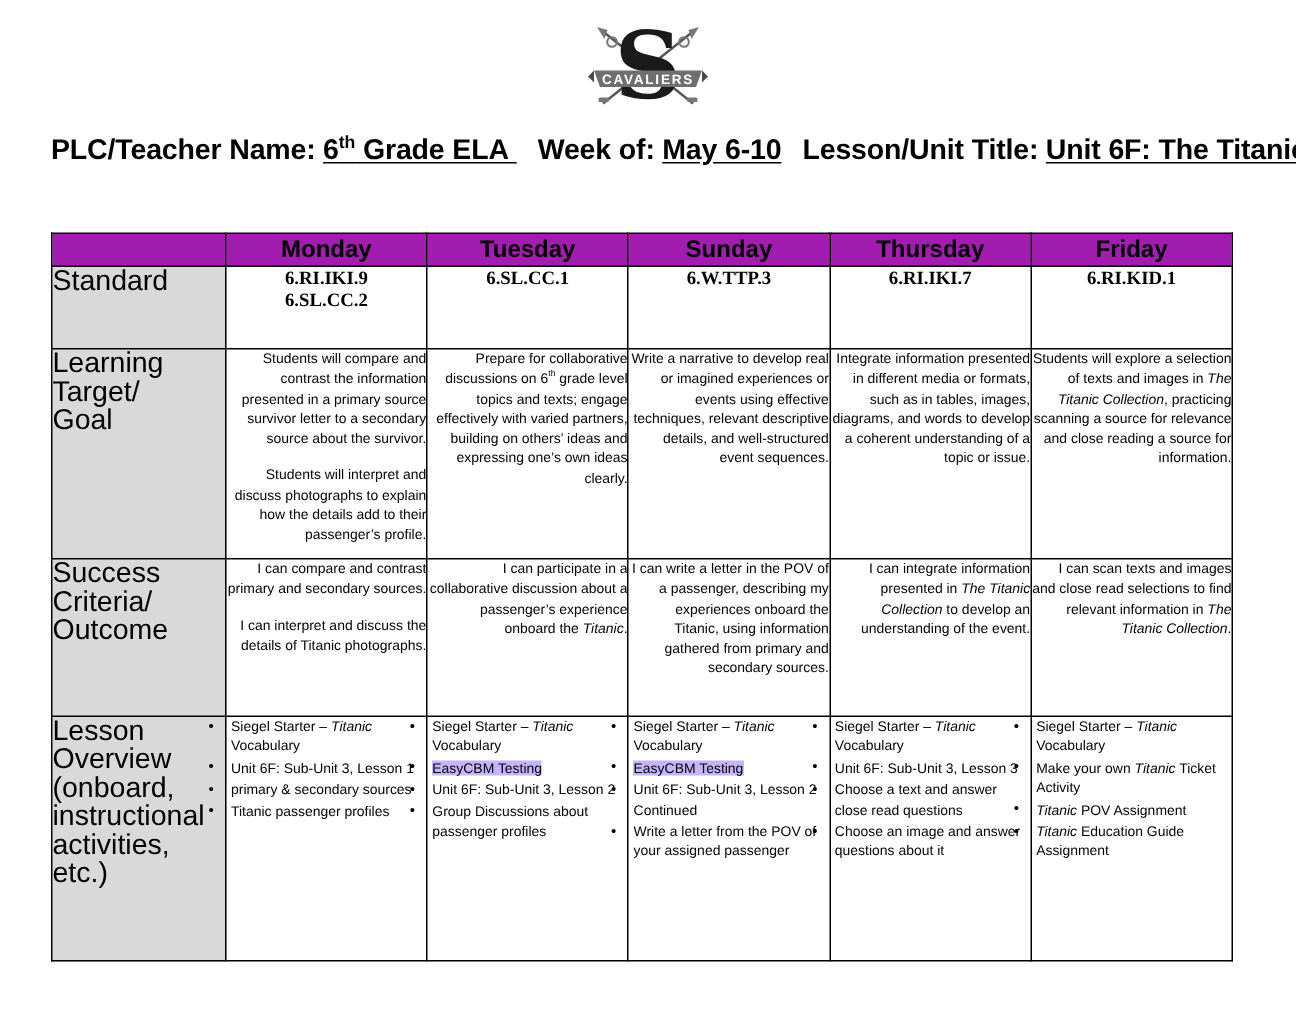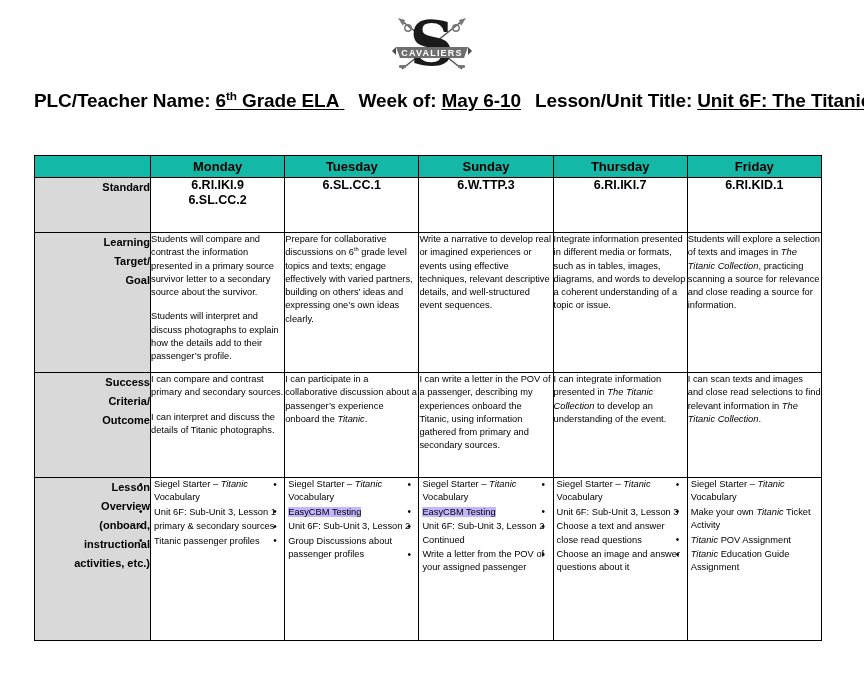--- a/index.html
+++ b/index.html
@@ -67,60 +67,60 @@
   table.plan td, table.plan th {
     border: 1.3px solid #000000;
     vertical-align: top;
     padding: 0;
   }
   col.c-label { width: 116px; }
   col.c-day   { width: 134.2px; }
 
   
   tr.head td {
-    background: #14b8a6;
+    background: #a21caf;
     height: 19px;
     text-align: center;
     vertical-align: middle;
-    font-size: 13px;
+    font-size: 16px;
     font-weight: bold;
     padding: 1px 2px;
   }
 
   
   td.rowlabel {
     background: #d9d9d9;
-    text-align: right;
+    text-align: left;
     vertical-align: middle;
-    font-size: 11px;
-    font-weight: bold;
+    font-size: 19px;
+    font-weight: normal;
     line-height: 19px;
     padding: 3px 4px;
   }
 
   
   td.std {
     text-align: center;
     vertical-align: middle;
     font-size: 12.5px;
     font-weight: bold;
     line-height: 15px;
     padding: 6px 3px;
     height: 54px;
   }
-  td.std .line { display: block; }
+  td.std .line { display: block; font-family: Liberation Serif, serif; }
 
   
   td.body {
     font-size: 9.3px;
     line-height: 13.3px;
     padding: 5px 6px 4px 6px;
     text-align: left;
   }
-  td.body p { margin: 0 0 11px 0; }
+  td.body p { margin: 0 0 11px 0; text-align: right; }
   td.body p:last-child { margin-bottom: 0; }
   .ital { font-style: italic; }
 
   
   td.body ul {
     margin: 0;
     padding: 0 0 0 1px;
     list-style: none;
   }
   td.body ul li {

